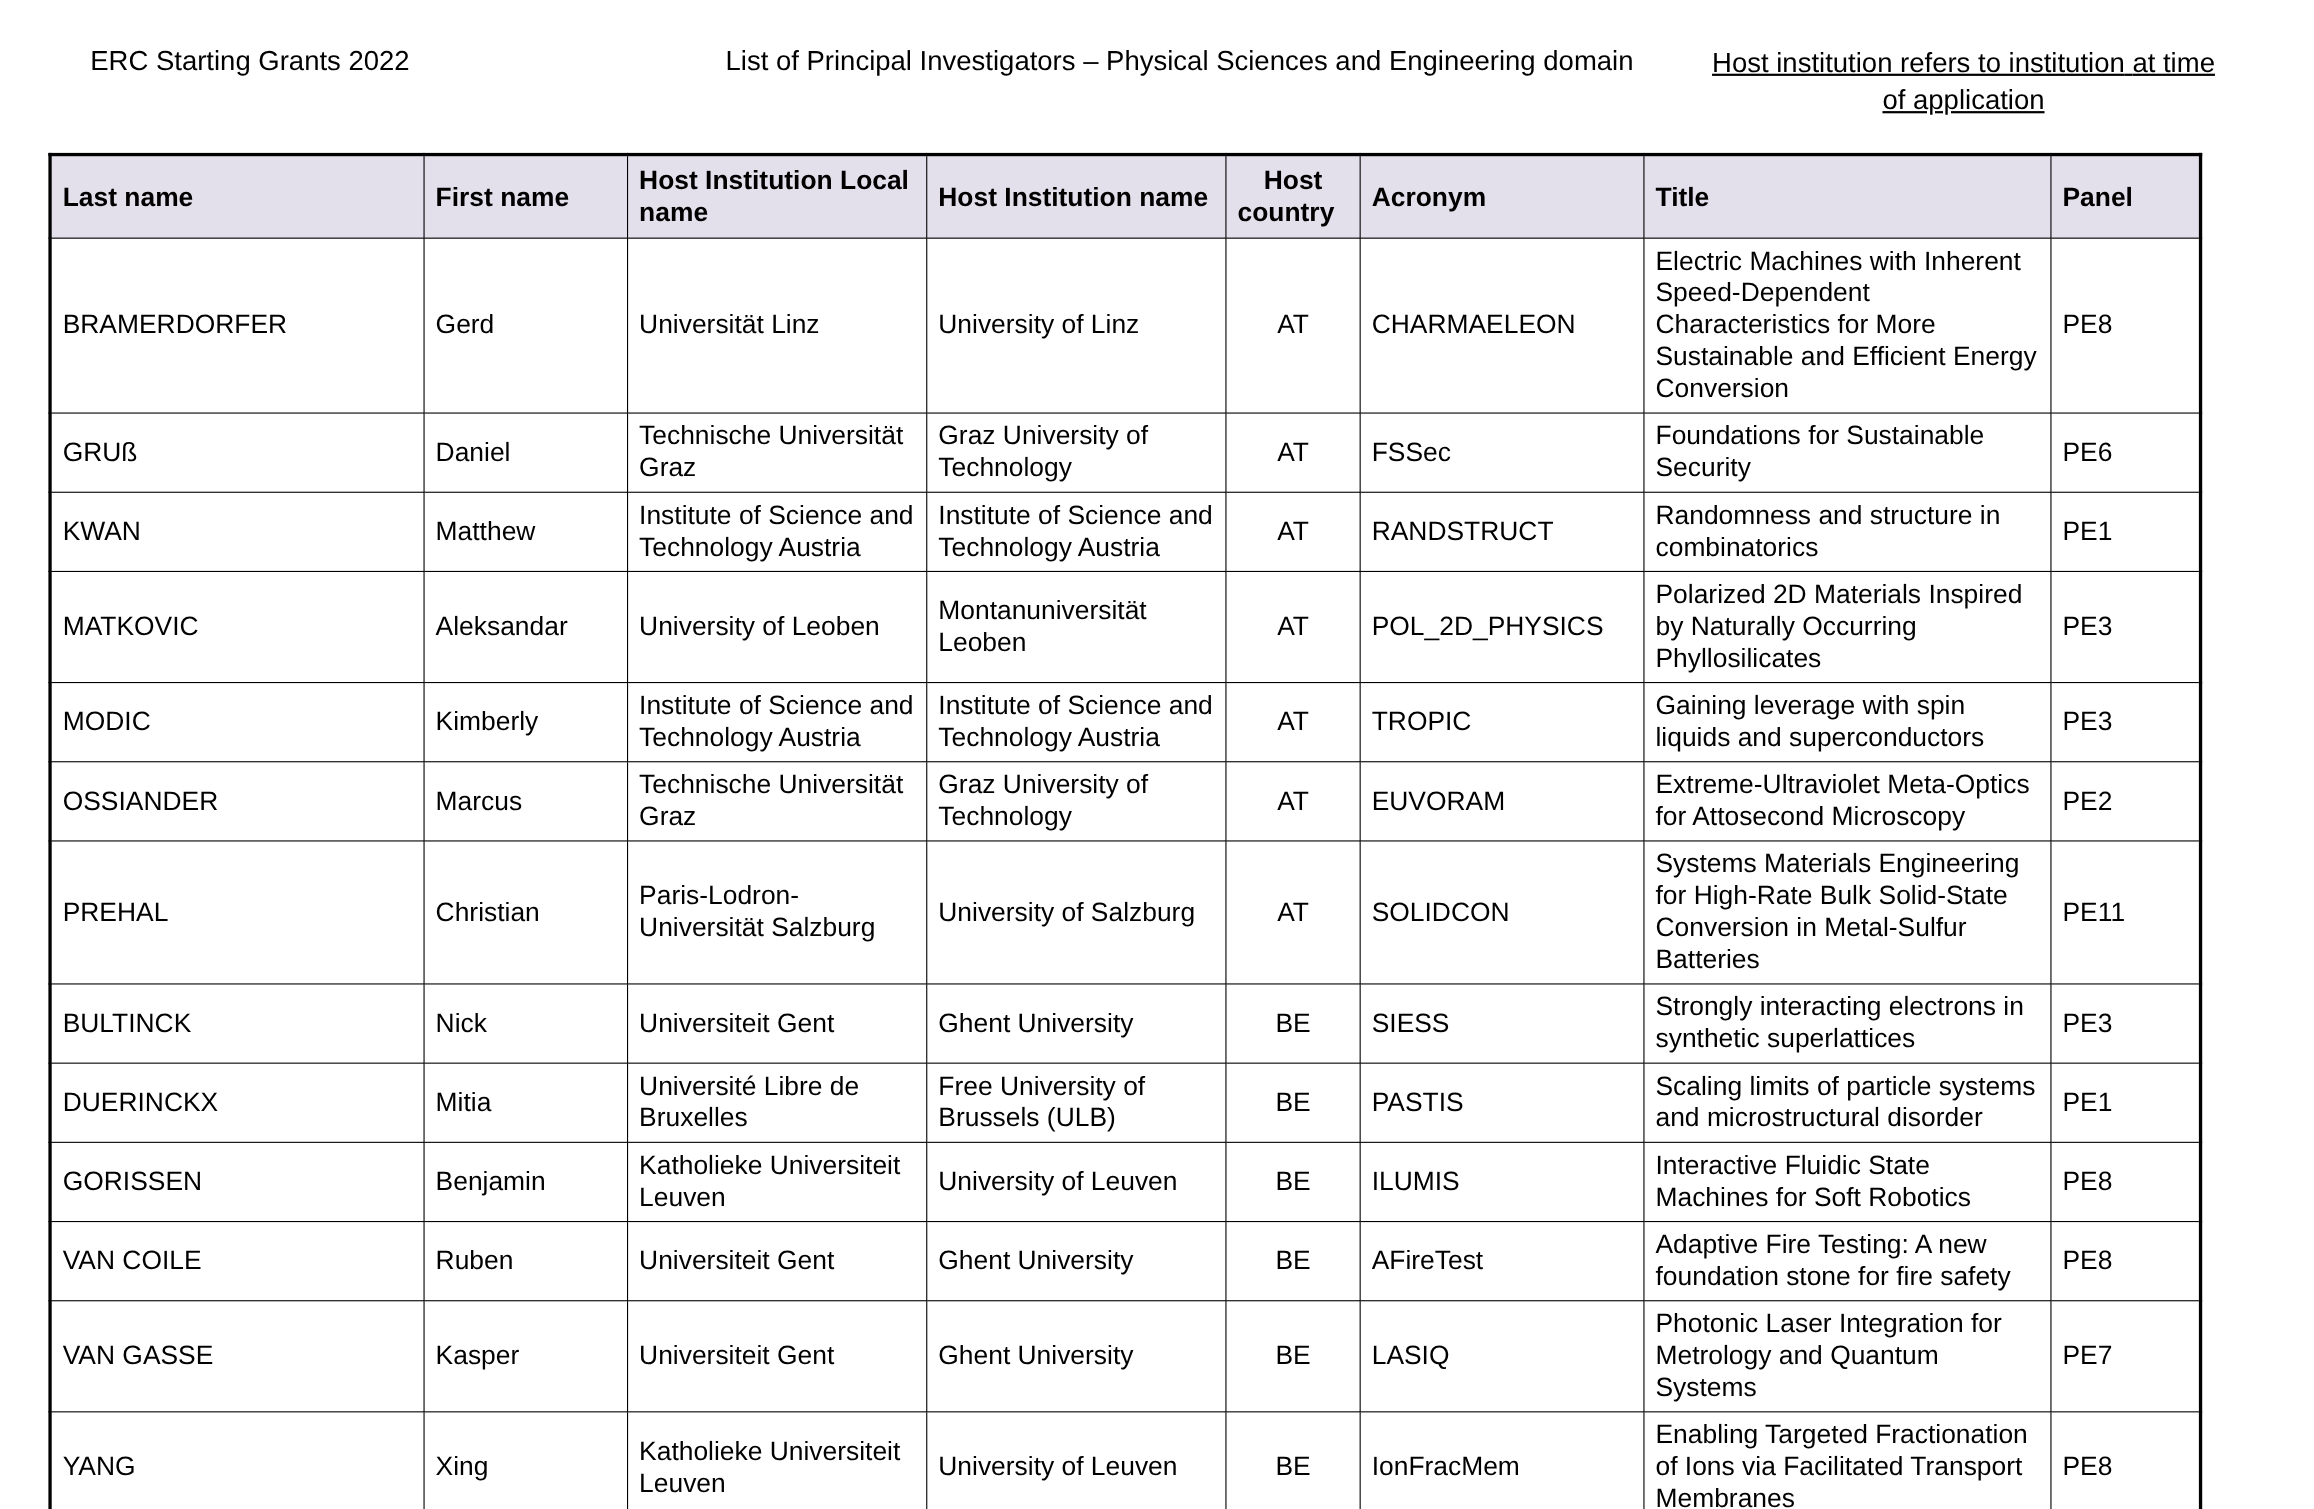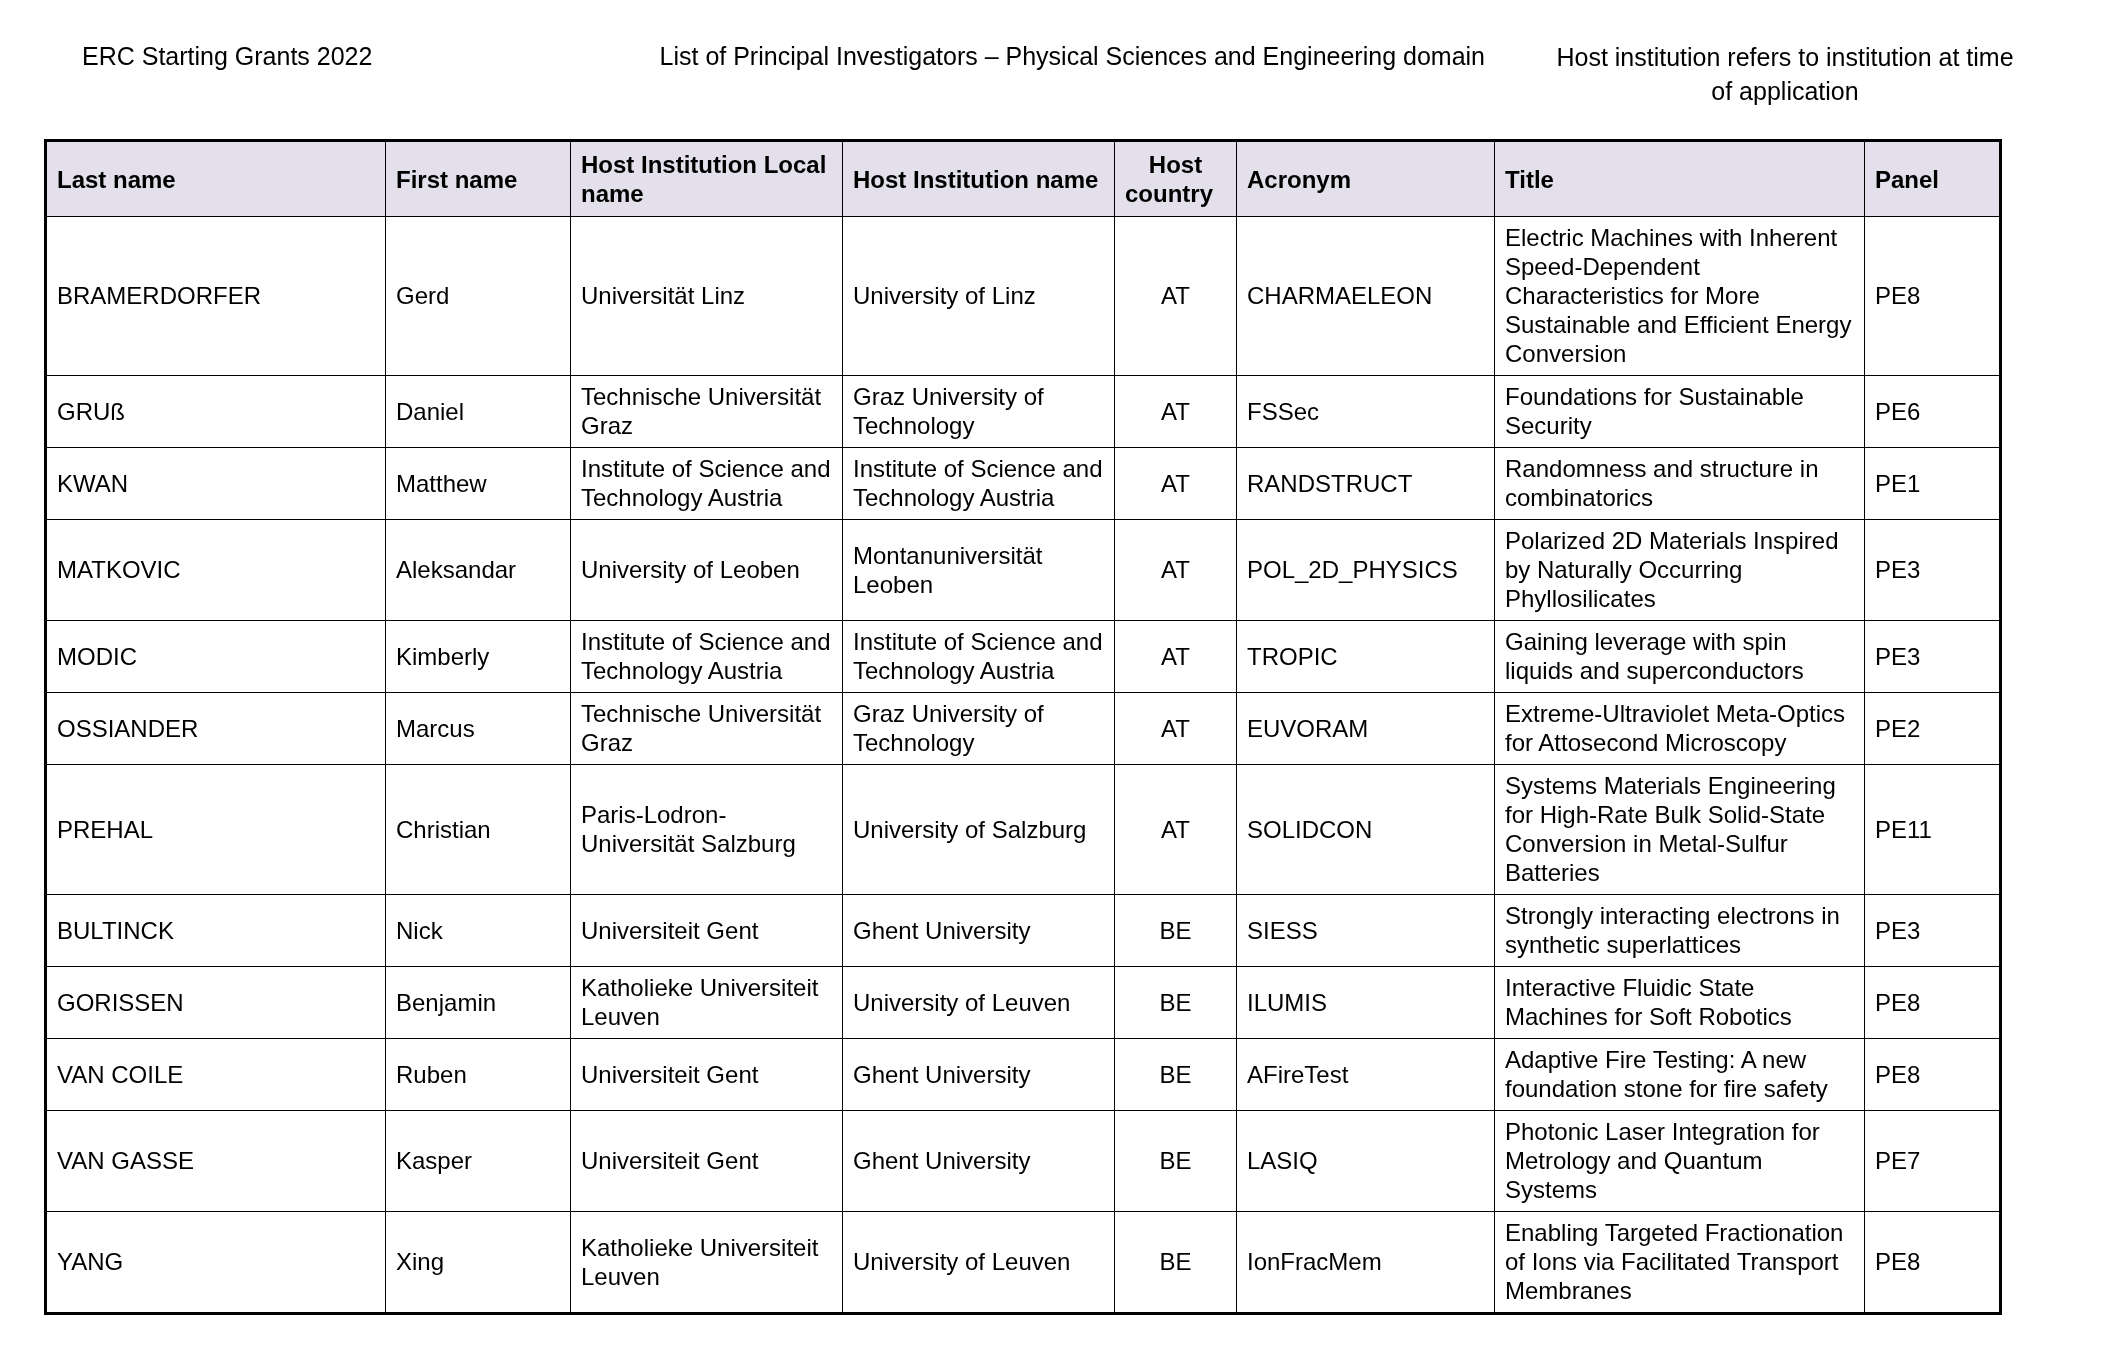--- a/index.html
+++ b/index.html
@@ -48,20 +48,21 @@
     white-space: nowrap;
   }
   .hdr-right {
     position: absolute;
     left: 1540px;
     top: 10px;
     width: 470px;
     text-align: center;
     font-size: 25px;
     line-height: 34px;
+    text-decoration: underline;
   }
 
   
   .tbl-wrap {
     position: absolute;
     left: 44px;
     top: 139px;
     width: 1955px;
   }
   table.grid {
@@ -227,20 +228,30 @@
             <td>BULTINCK</td>
             <td>Nick</td>
             <td>Universiteit Gent</td>
             <td>Ghent University</td>
             <td class="country-cell">BE</td>
             <td>SIESS</td>
             <td>Strongly interacting electrons in synthetic superlattices</td>
             <td>PE3</td>
           </tr>
           <tr>
+            <td>DUERINCKX</td>
+            <td>Mitia</td>
+            <td>Université Libre de Bruxelles</td>
+            <td>Free University of Brussels (ULB)</td>
+            <td class="country-cell">BE</td>
+            <td>PASTIS</td>
+            <td>Scaling limits of particle systems and microstructural disorder</td>
+            <td>PE1</td>
+          </tr>
+          <tr>
             <td>GORISSEN</td>
             <td>Benjamin</td>
             <td>Katholieke Universiteit Leuven</td>
             <td>University of Leuven</td>
             <td class="country-cell">BE</td>
             <td>ILUMIS</td>
             <td>Interactive Fluidic State Machines for Soft Robotics</td>
             <td>PE8</td>
           </tr>
           <tr>

